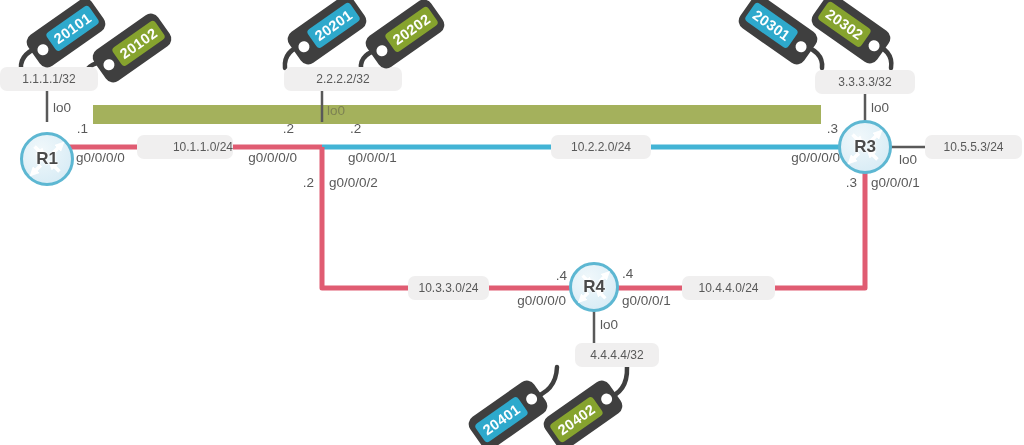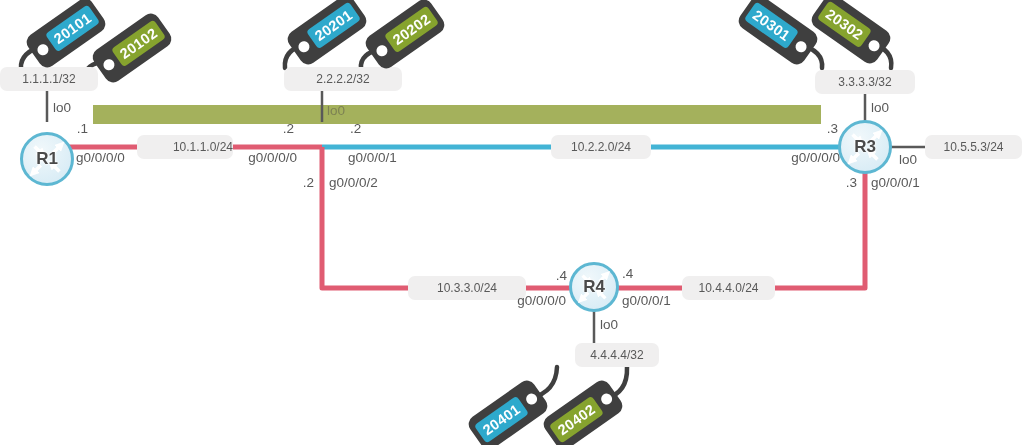--- a/index.html
+++ b/index.html
@@ -66,21 +66,21 @@
     <path d="M605 399 Q628 393 627 367" fill="none" stroke="#3f3f3f" stroke-width="4.5" stroke-linecap="round"></path>
   </svg>
 
   <div class="ipbox" style="left:0;top:67px;width:98px;">1.1.1.1/32</div>
   <div class="ipbox" style="left:284px;top:67px;width:118px;">2.2.2.2/32</div>
   <div class="ipbox" style="left:815px;top:70px;width:100px;">3.3.3.3/32</div>
   <div class="ipbox" style="left:575px;top:343px;width:84px;">4.4.4.4/32</div>
 
   <div class="ipbox" style="left:137px;top:135px;width:96px;text-align:right;">10.1.1.0/24</div>
   <div class="ipbox" style="left:543px;top:135px;width:100px;margin-left:8px;">10.2.2.0/24</div>
-  <div class="ipbox" style="left:408px;top:276px;width:118px;">10.3.3.0/24</div>
+  <div class="ipbox" style="left:408px;top:276px;width:81px;">10.3.3.0/24</div>
   <div class="ipbox" style="left:682px;top:276px;width:93px;">10.4.4.0/24</div>
   <div class="ipbox" style="left:925px;top:135px;width:97px;">10.5.5.3/24</div>
 
   <span class="if" style="left:53px;top:100px;">lo0</span>
   <span class="if dim" style="left:327px;top:103px;">lo0</span>
   <span class="if" style="left:871px;top:100px;">lo0</span>
   <span class="if" style="left:600px;top:317px;">lo0</span>
   <span class="if" style="left:899px;top:152px;">lo0</span>
 
   <span class="if r" style="left:62px;top:121px;width:26px;">.1</span>

